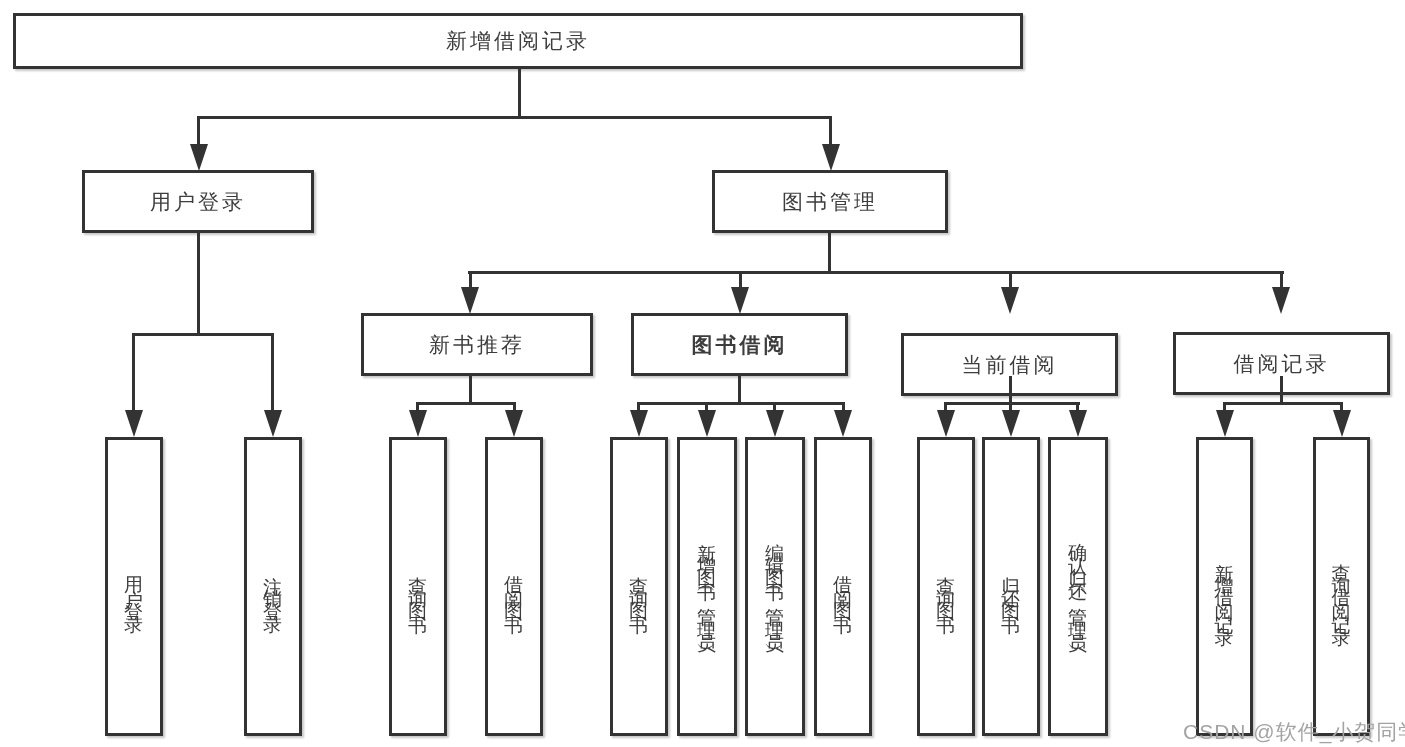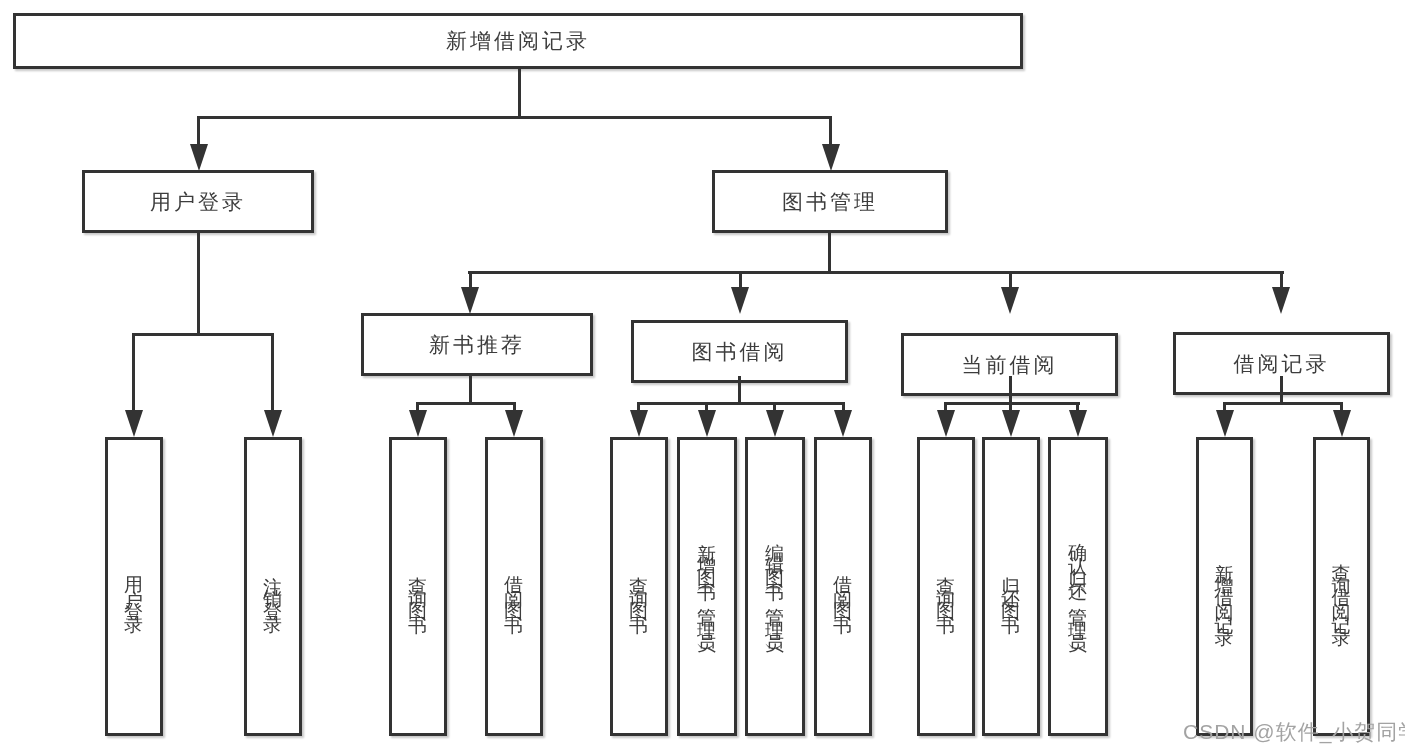--- a/index.html
+++ b/index.html
@@ -97,21 +97,21 @@
   <div class="ln" style="left:739px;top:271px;width:3px;height:18px;"></div>
   <div class="arrow" style="left:731px;top:287px;"></div>
   <div class="ln" style="left:1009px;top:271px;width:3px;height:18px;"></div>
   <div class="arrow" style="left:1001px;top:287px;"></div>
   <div class="ln" style="left:1280px;top:271px;width:3px;height:18px;"></div>
   <div class="arrow" style="left:1272px;top:287px;"></div>
 
   <div class="box" style="left:361px;top:313px;width:232px;height:63px;">
     <span>新书推荐</span>
   </div>
-  <div class="box" style="left:631px;top:320px;width:217px;height:63px;">
+  <div class="box" style="left:631px;top:313px;width:217px;height:63px;font-weight:bold;">
     <span>图书借阅</span>
   </div>
   <div class="box" style="left:901px;top:313px;width:217px;height:63px;margin-top:20px;">
     <span>当前借阅</span>
   </div>
   <div class="box" style="left:1173px;top:332px;width:217px;height:63px;text-align:right;">
     <span>借阅记录</span>
   </div>
 
   <div class="ln" style="left:469px;top:376px;width:3px;height:29px;"></div>

